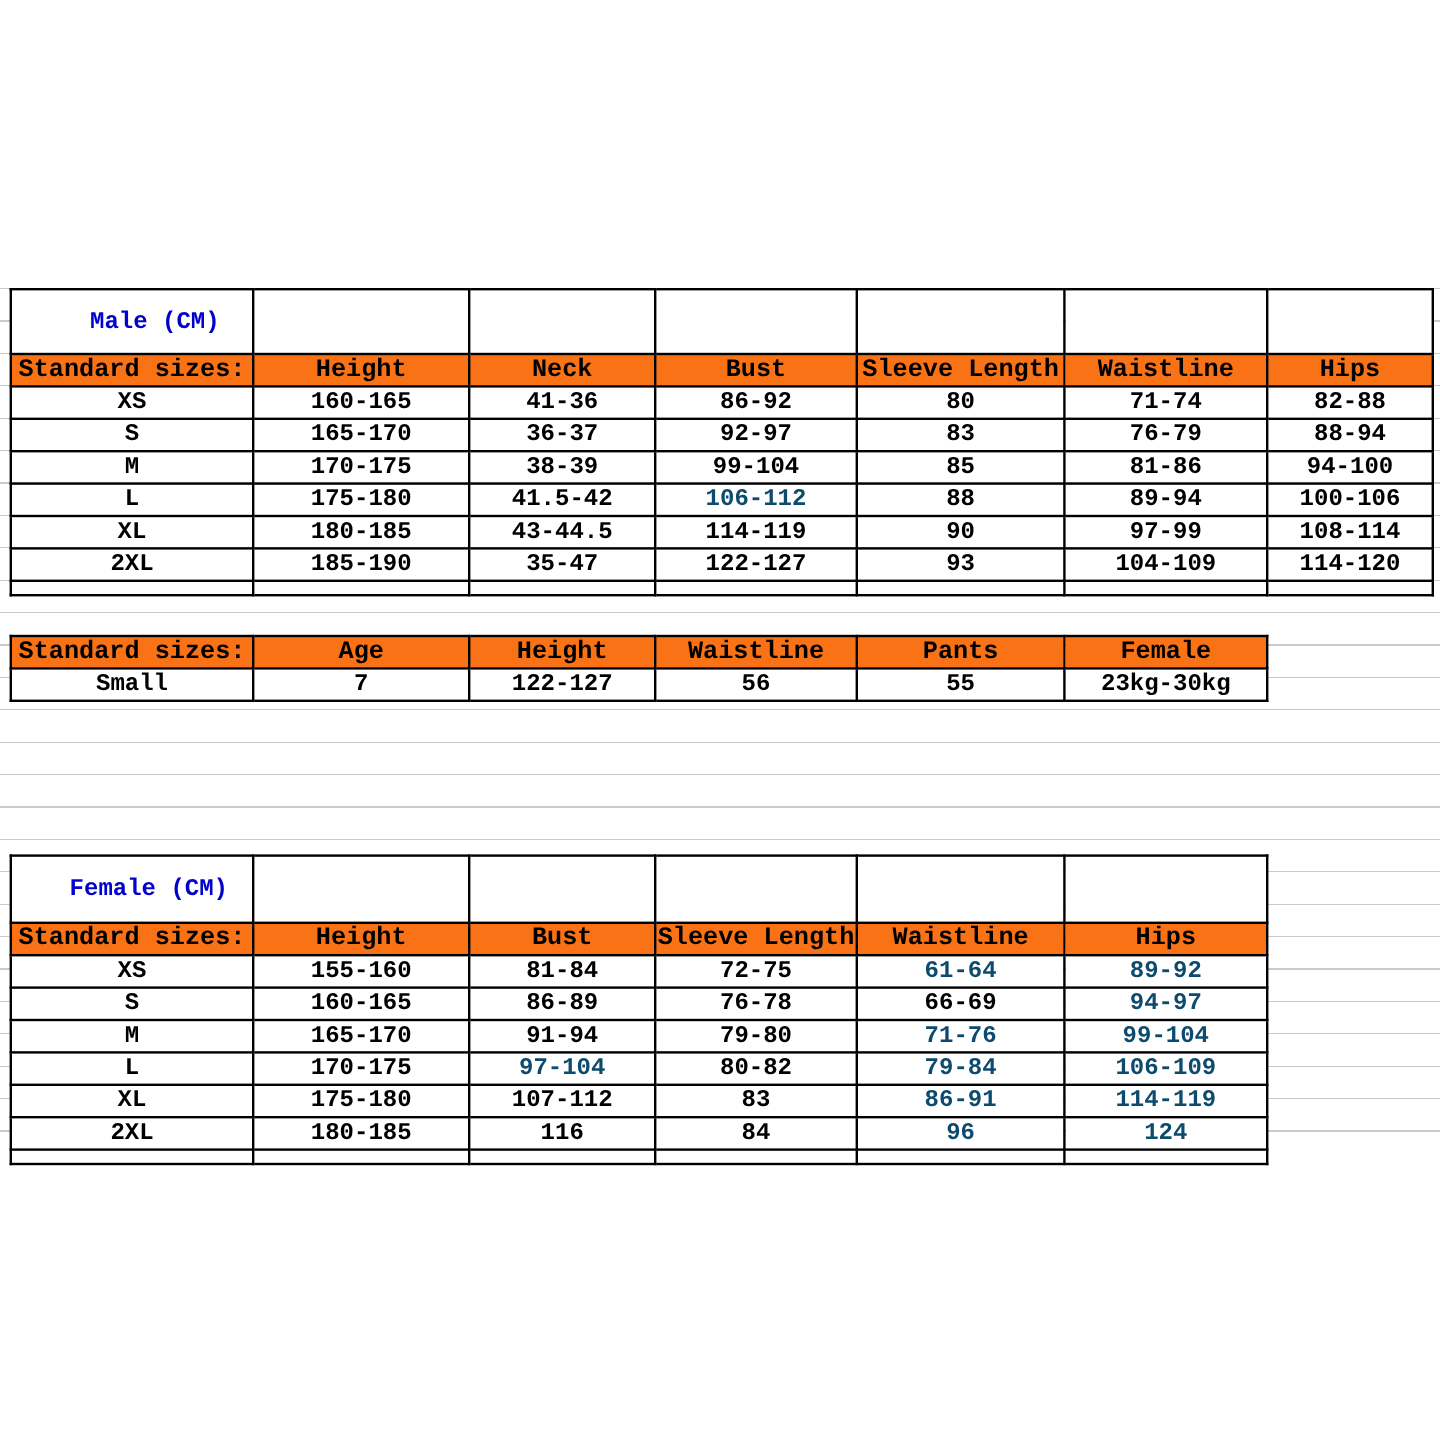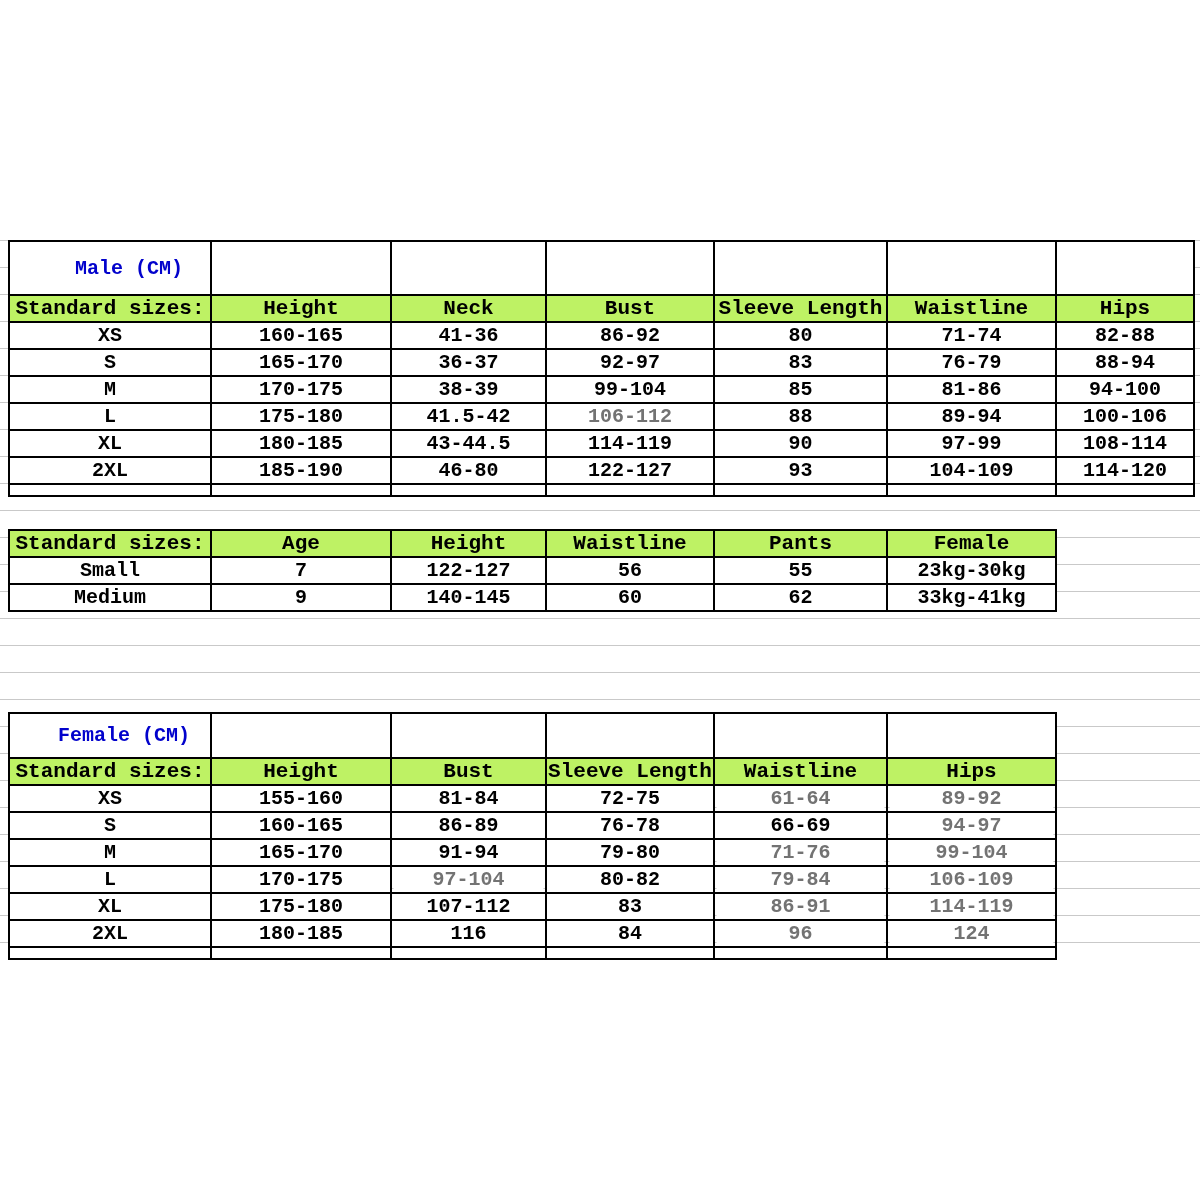--- a/index.html
+++ b/index.html
@@ -5,26 +5,26 @@
   *{box-sizing:border-box}
   html,body{margin:0;padding:0;width:1200px;height:1200px;background:#ffffff;position:relative;
     font-family:"Liberation Mono","DejaVu Sans Mono",monospace;font-weight:bold;color:#000;}
   .gridband{position:absolute;left:0;top:240px;width:1200px;height:716px;
     background:repeating-linear-gradient(to bottom,#c9c9c9 0,#c9c9c9 1px,transparent 1px,transparent 27px);}
   table.tbl{position:absolute;border-collapse:collapse;table-layout:fixed;}
   .tbl td{border:2px solid #000;background:#fff;text-align:center;font-size:20px;font-weight:bold;
     padding:0;white-space:nowrap;overflow:hidden;height:27px;line-height:25px;}
   tr.title td{height:54px;}
   #children tr.title td{height:47px;}
-  #female tr.title td{height:45px;}
+  #female tr.title td{height:56px;}
   .title-cell{color:#0202cc;text-align:right;padding-left:38px !important;font-size:21px;}
   #children .title-cell{padding-left:2px !important;}
   #female .title-cell{padding-left:28px !important;}
-  tr.hdr td{background:#bef264;font-size:21px;}
-  td.red{color:#737373;border-radius:12px;}
+  tr.hdr td{background:#f97316;font-size:21px;}
+  td.red{color:#0c4a6e;}
   tr.filler td{height:12px;line-height:12px;}
 </style>
 </head>
 <body>
 
 <div class="gridband"></div>
 
 <table class="tbl" id="male" style="left:8px;top:240px;">
   <colgroup>
       <col style="width:202px">
@@ -95,21 +95,21 @@
     <td>180-185</td>
     <td>43-44.5</td>
     <td>114-119</td>
     <td>90</td>
     <td>97-99</td>
     <td>108-114</td>
   </tr>
   <tr>
     <td>2XL</td>
     <td>185-190</td>
-    <td>46-80</td>
+    <td>35-47</td>
     <td>122-127</td>
     <td>93</td>
     <td>104-109</td>
     <td>114-120</td>
   </tr>
   <tr class="filler">
     <td></td>
         <td></td>
         <td></td>
         <td></td>
@@ -139,28 +139,20 @@
     <td>Female</td>
   </tr>
   <tr>
     <td>Small</td>
     <td>7</td>
     <td>122-127</td>
     <td>56</td>
     <td>55</td>
     <td>23kg-30kg</td>
   </tr>
-  <tr>
-    <td>Medium</td>
-    <td>9</td>
-    <td>140-145</td>
-    <td>60</td>
-    <td>62</td>
-    <td>33kg-41kg</td>
-  </tr>
 </tbody>
   </table>
 
 <table class="tbl" id="female" style="left:8px;top:712px;">
   <colgroup>
       <col style="width:202px">
       <col style="width:180px">
       <col style="width:155px">
       <col style="width:168px">
       <col style="width:173px">

